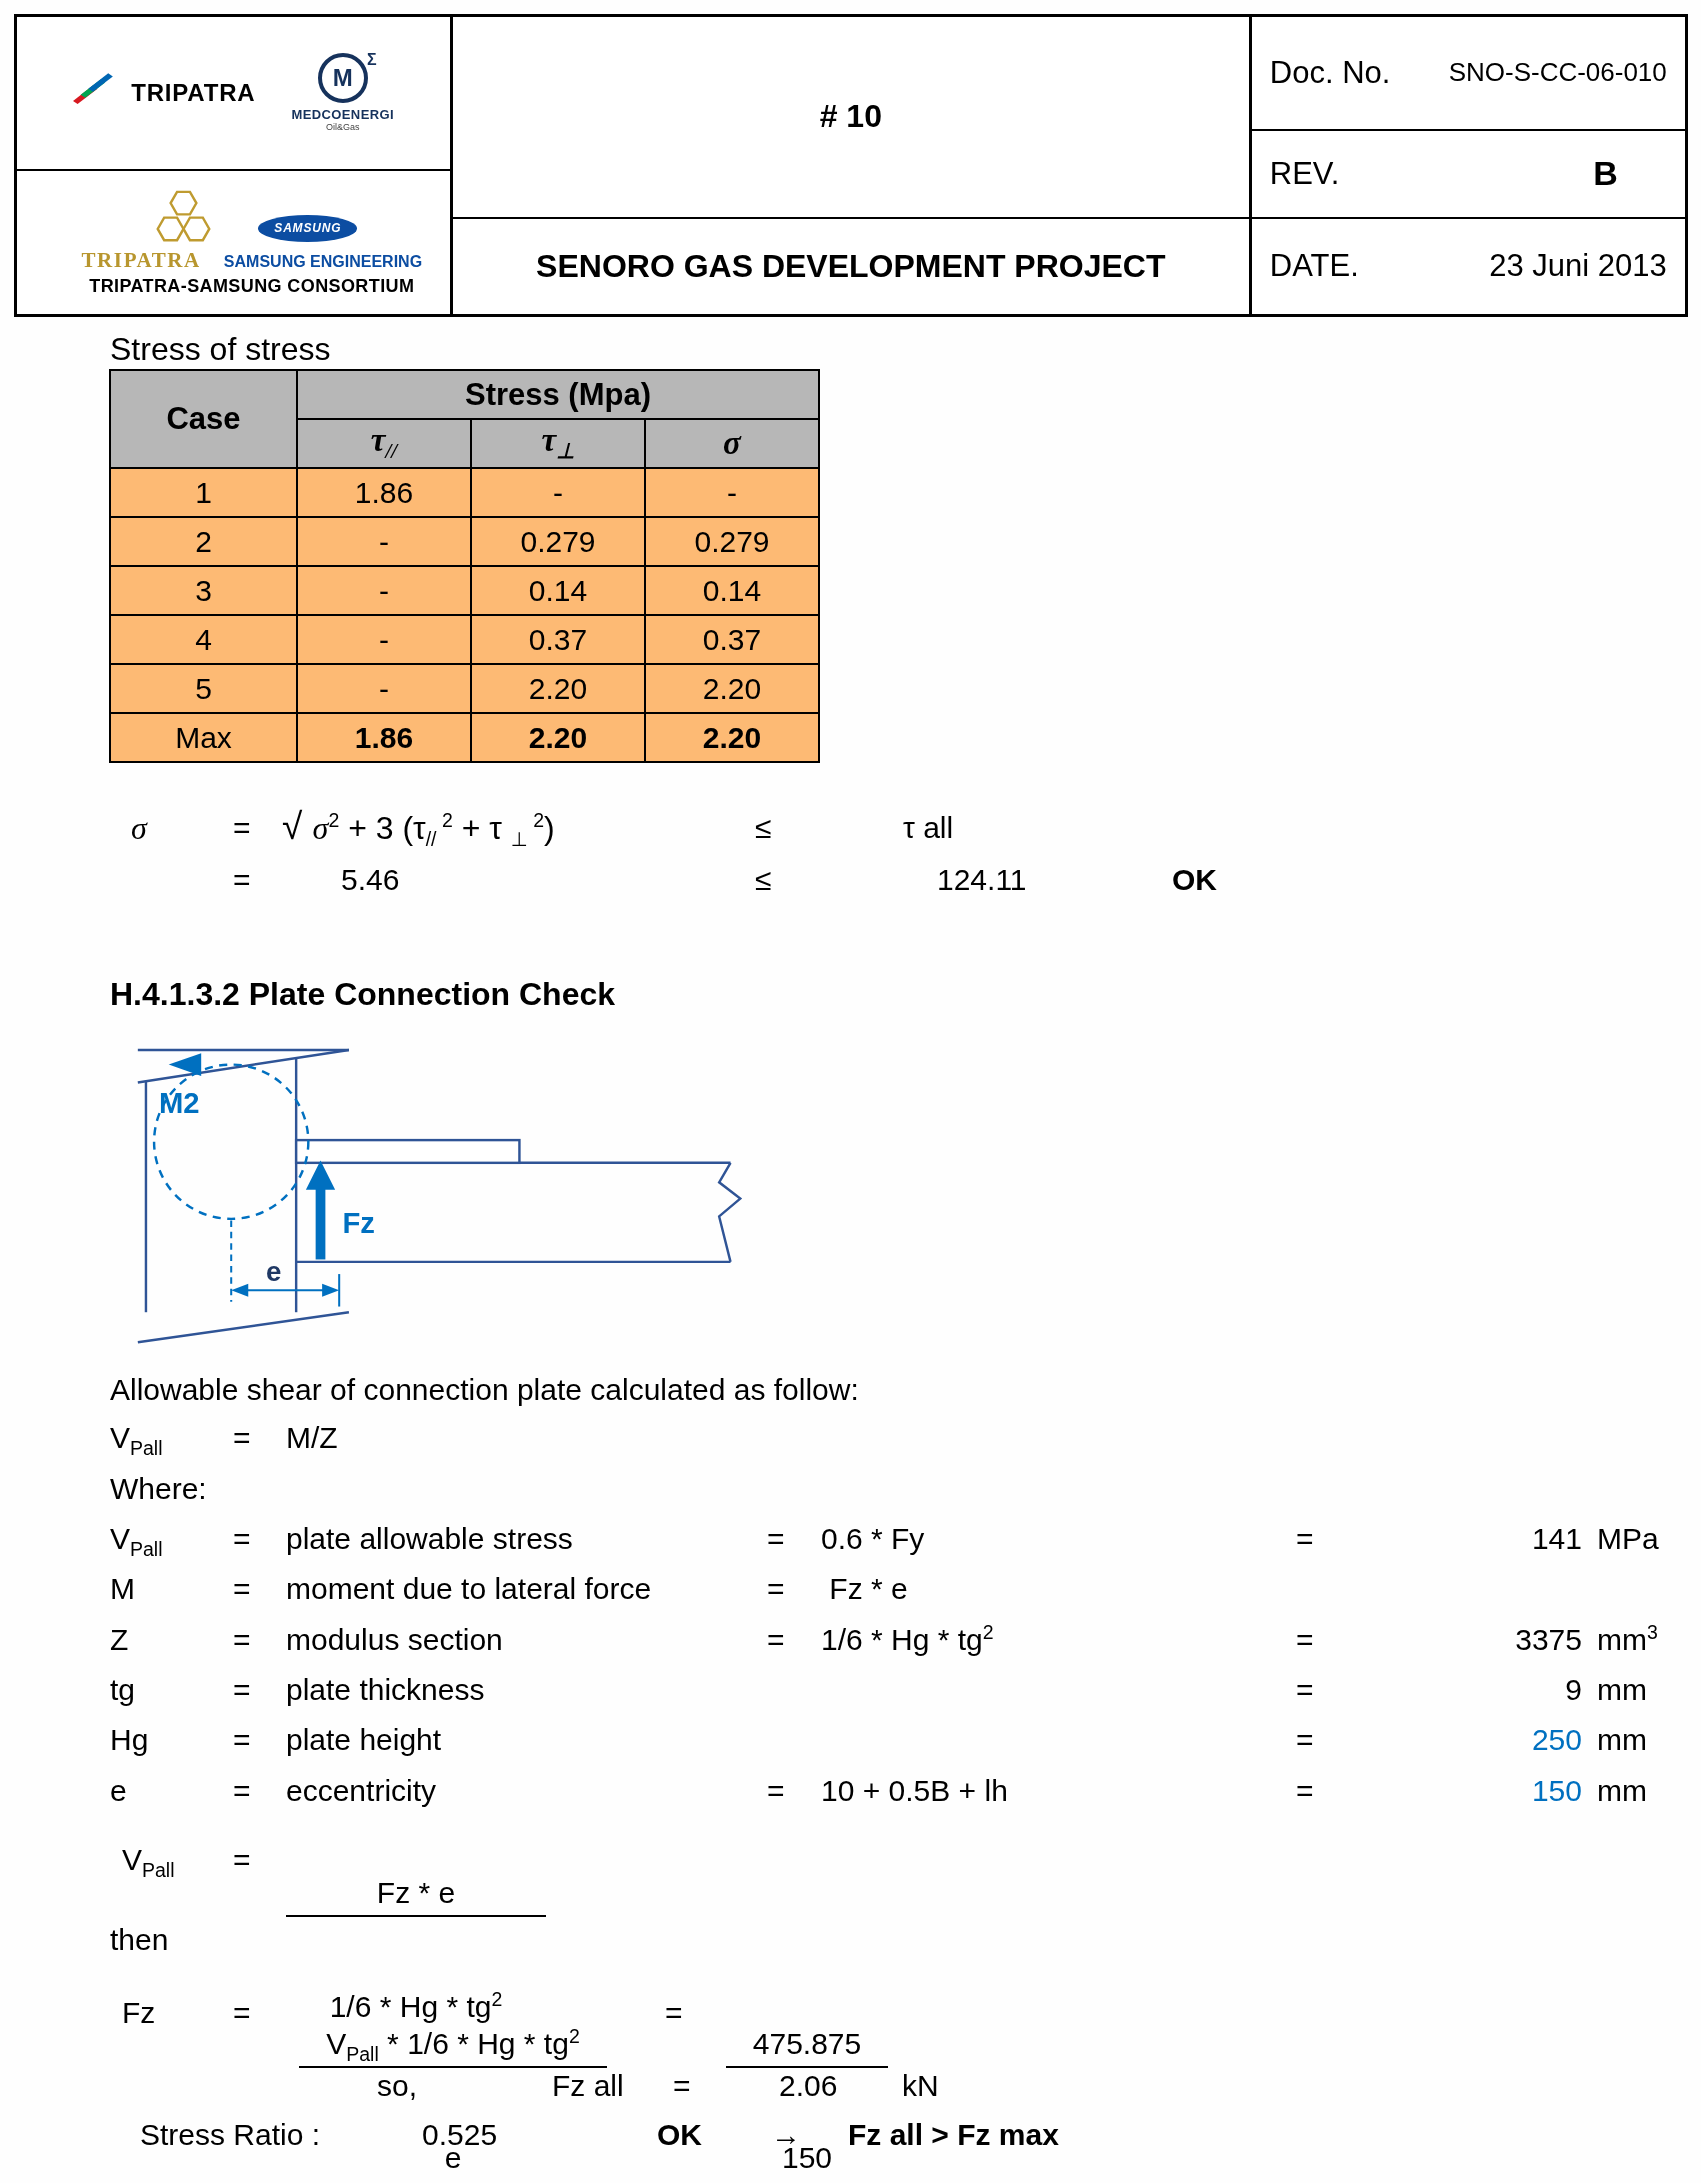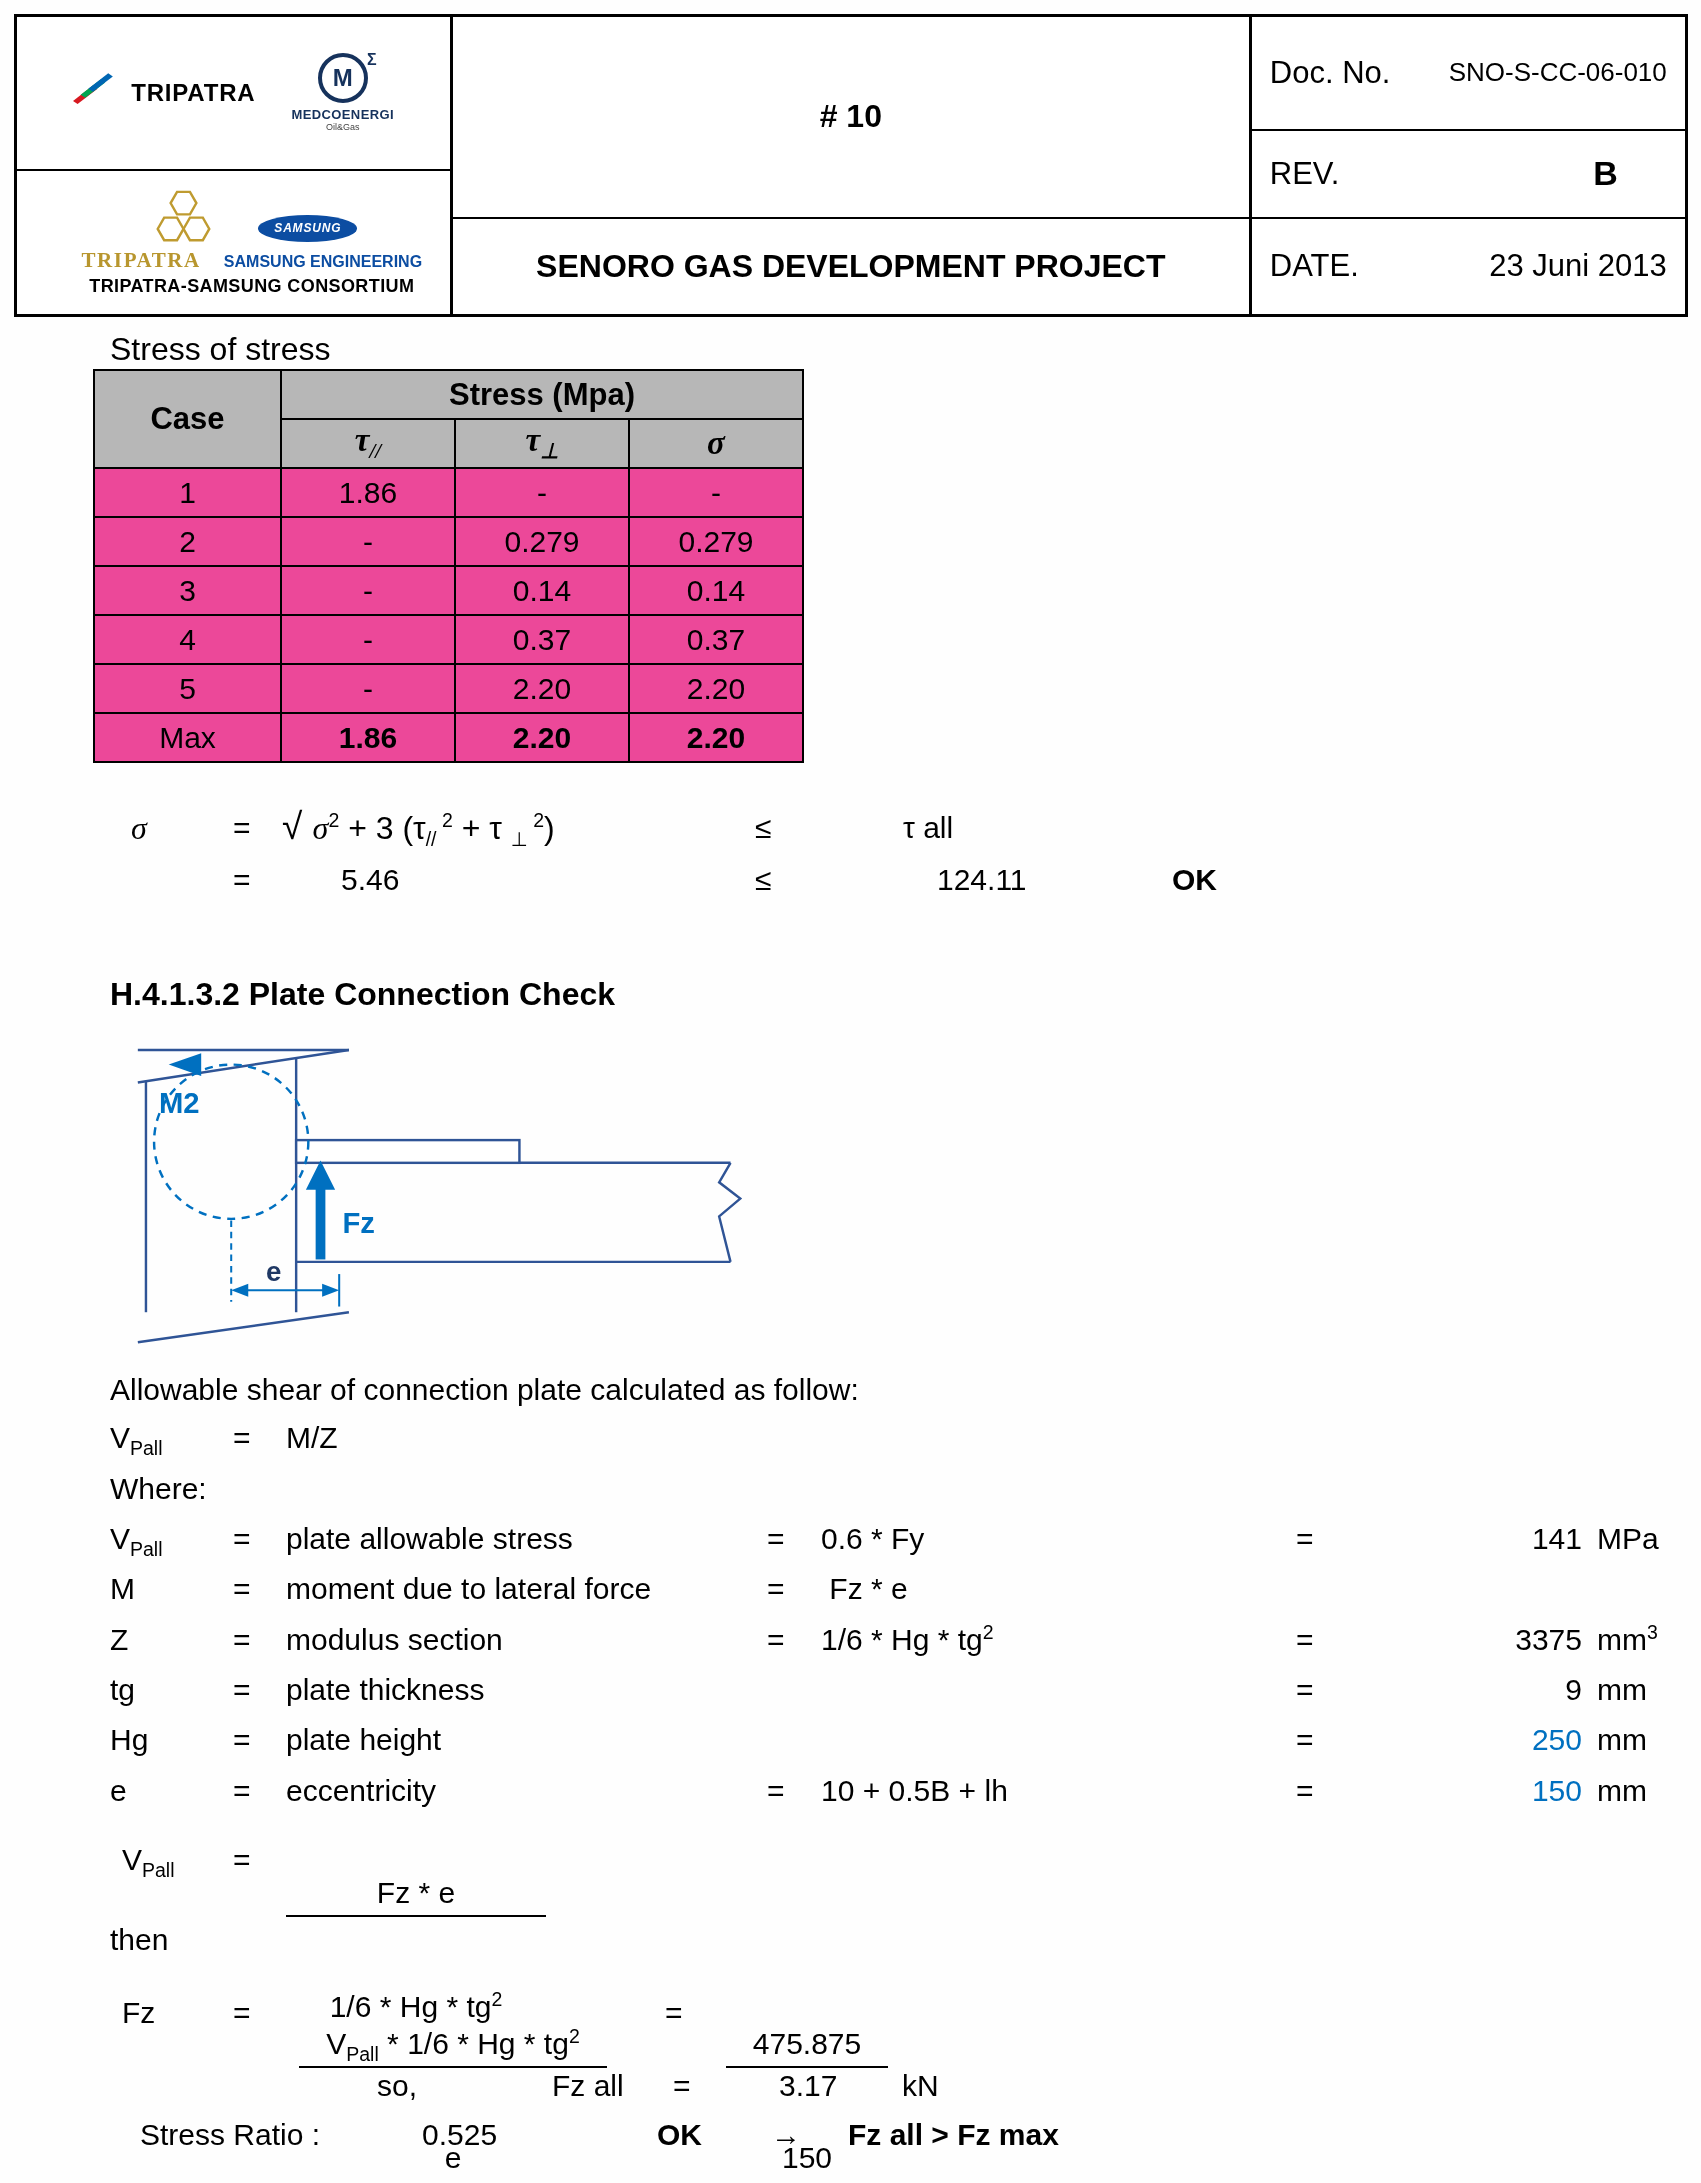--- a/index.html
+++ b/index.html
@@ -48,21 +48,21 @@
   .samsung-oval { width:99px; height:27px; background:#0c4da2; border-radius:50%; color:#fff;
                   font-size:12px; font-weight:bold; letter-spacing:0.8px; font-style:italic;
                   display:flex; align-items:center; justify-content:center; margin-bottom:3.2px; }
   .names-row { display:flex; align-items:baseline; gap:23px; }
   .tripatra-name { font-family:"Liberation Serif", serif; font-size:21px; font-weight:bold;
                    color:#b8962e; letter-spacing:1.6px; }
   .se-name { font-size:16px; font-weight:bold; color:#0c4da2; }
   .consortium { font-size:18px; font-weight:bold; letter-spacing:0.4px; }
 
   
-  table.stress { position:absolute; left:93px; top:369px; border-collapse:collapse; background:#ec4899; }
+  table.stress { position:absolute; left:109px; top:369px; border-collapse:collapse; background:#fdba74; }
   table.stress td { border:2.4px solid #000; text-align:center; font-size:30px; height:49px; }
   table.stress .th { background:#b7b7b7; font-weight:bold; font-size:31px; }
   table.stress .c0 { width:187px; }
   table.stress .c { width:174px; }
   .gksym { font-family:"Liberation Serif", serif; font-style:italic; font-size:33px; font-weight:bold; }
   .gksub { font-family:"Liberation Serif", serif; font-style:italic; font-size:21px;
            font-weight:bold; vertical-align:sub; }
   tr.maxrow td.v { font-weight:bold; }
 
   
@@ -347,21 +347,21 @@
     <span class="frac" style="position:absolute; left:726px; top:1959px; min-width:162px;">
       <span class="num">475.875</span>
       <span class="den">150</span>
     </span>
   </div>
 
   <div>
     <span class="t" style="left:377px; top:2069px;">so,</span>
     <span class="t" style="left:552px; top:2069px;">Fz all</span>
     <span class="t" style="left:673px; top:2069px;">=</span>
-    <span class="t" style="left:779px; top:2069px;">3.17</span>
+    <span class="t" style="left:779px; top:2069px;">2.06</span>
     <span class="t" style="left:902px; top:2069px;">kN</span>
   </div>
 
   <div>
     <span class="t" style="left:110px; top:2118px;margin-left:30px;">Stress Ratio :</span>
     <span class="t" style="left:422px; top:2118px;">0.525</span>
     <span class="t b" style="left:657px; top:2118px;">OK</span>
     <span class="t" style="left:771px; top:2118px;">→</span>
     <span class="t b" style="left:848px; top:2118px;">Fz all &gt; Fz max</span>
   </div>

